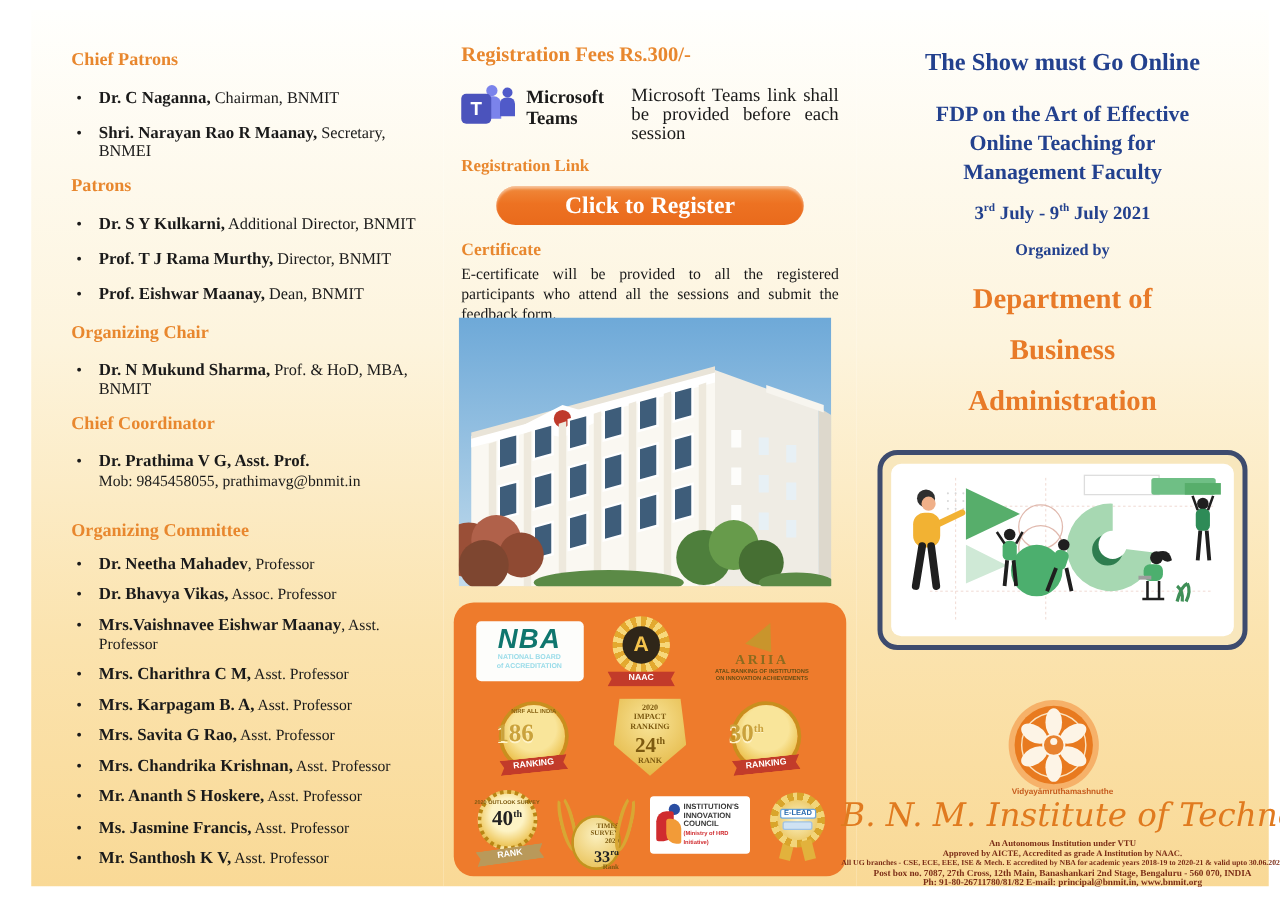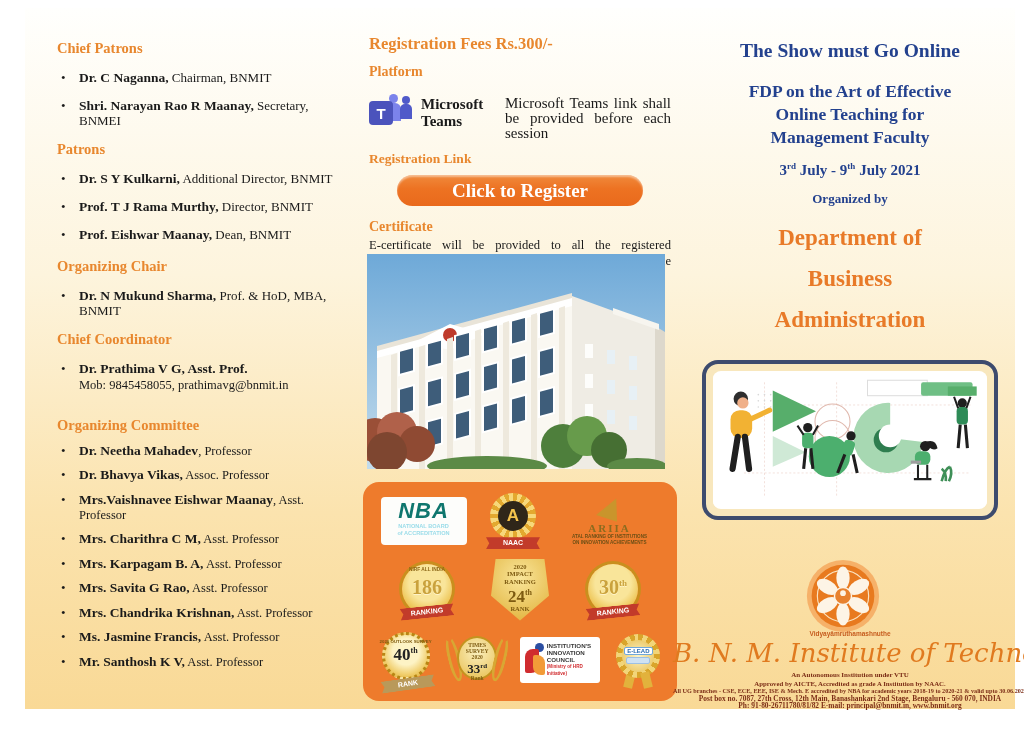--- a/index.html
+++ b/index.html
@@ -64,21 +64,21 @@
              border-bottom:22px solid #c9952c;transform:rotate(18deg);}
   .ariia-name{font-size:11px;font-weight:bold;color:#8c6b1f;letter-spacing:2px;margin-top:3px;
               font-family:"Liberation Serif",serif;}
   .ariia-l{font-size:4.6px;color:#6d4f15;font-weight:bold;line-height:5.4px;}
   
   .gold{position:relative;width:60px;height:60px;}
   .gold-c{position:absolute;left:5px;top:4px;width:50px;height:50px;border-radius:50%;
           background:radial-gradient(circle at 50% 38%,#f9e59a 0 45%,#eec75a 70%,#d9a52b 100%);
           box-shadow:0 0 0 3px #c98f1e;}
   .gold-arc{position:absolute;top:7px;left:0;width:60px;font-size:4.8px;font-weight:bold;color:#8a6414;}
-  .gold-val{position:absolute;top:16px;left:0;width:60px;text-align:center;font-size:20px;font-weight:bold;
+  .gold-val{position:absolute;top:16px;left:0;width:60px;text-align:left;font-size:20px;font-weight:bold;
             color:#caa23c;text-shadow:0 1px 0 #fff3c9;font-family:"Liberation Serif",serif;}
   .gold-val sup{font-size:9px;}
   .gold .ribbon{left:3px;bottom:2px;transform:rotate(-6deg);}
   
   .shield{position:relative;width:58px;height:62px;background:radial-gradient(circle at 50% 30%,#f9e59a,#dfae33);
           clip-path:polygon(8% 0,92% 0,100% 60%,50% 100%,0 60%);padding-top:4px;box-sizing:border-box;
           font-family:"Liberation Serif",serif;}
   .sh-l{font-size:6.5px;font-weight:bold;color:#7d5a10;line-height:7.5px;}
   .sh-v{font-size:17px;font-weight:bold;color:#7d5a10;line-height:16px;}
   .sh-v sup{font-size:8px;}
@@ -91,23 +91,23 @@
   .medal-v{position:absolute;top:15px;left:0;width:58px;text-align:center;font-size:17px;font-weight:bold;color:#222;
            font-family:"Liberation Serif",serif;}
   .medal-v sup{font-size:8px;}
   .medal .ribbon{background:#b9995a;left:4px;bottom:0;transform:rotate(-8deg);color:#fff;}
   
   .laurel{position:relative;width:58px;height:60px;}
   .laurel::before,.laurel::after{content:"";position:absolute;top:6px;width:12px;height:46px;border-radius:50%;
            border:3px solid #d8a733;border-top-color:transparent;box-sizing:border-box;}
   .laurel::before{left:0;transform:rotate(-14deg);}
   .laurel::after{right:0;transform:rotate(14deg);}
-  .laurel-c{position:absolute;left:9px;top:6px;width:40px;height:44px;border-radius:50%;
+  .laurel-c{position:absolute;left:9px;top:22px;width:40px;height:44px;border-radius:50%;
             background:radial-gradient(circle at 50% 35%,#fbf0bf,#e7bd4d);border:2px solid #c3941f;
-            box-sizing:border-box;text-align:center;padding-top:4px;font-family:"Liberation Serif",serif;}
+            box-sizing:border-box;text-align:right;padding-top:4px;font-family:"Liberation Serif",serif;}
   .lau-l{font-size:5.6px;font-weight:bold;color:#7d5a10;line-height:6px;}
   .lau-v{font-size:13px;font-weight:bold;color:#222;line-height:12px;}
   .lau-v sup{font-size:7px;}
   
   .iic{width:80px;height:46px;background:#ffffff;border-radius:3px;display:flex;align-items:center;
        padding:3px;box-sizing:border-box;text-align:left;}
   .iic-fig{position:relative;width:24px;height:38px;flex:0 0 24px;}
   .iic-head{position:absolute;left:12px;top:2px;width:9px;height:9px;border-radius:50%;background:#2b4ea2;}
   .iic-b1{position:absolute;left:2px;top:8px;width:14px;height:24px;border-radius:8px 2px 8px 2px;background:#d02c2f;}
   .iic-b2{position:absolute;left:10px;top:14px;width:12px;height:20px;border-radius:2px 8px 2px 8px;background:#f29b38;}
@@ -176,29 +176,29 @@
         <span class="sub">Mob: 9845458055, prathimavg@bnmit.in</span></div>
 
       <div class="sec-h h-orange" style="margin-top:24px;">Organizing Committee</div>
       <div class="li cm"><b>Dr. Neetha Mahadev</b><span>, Professor</span></div>
       <div class="li cm"><b>Dr. Bhavya Vikas,</b><span> Assoc. Professor</span></div>
       <div class="li cm"><b>Mrs.Vaishnavee Eishwar Maanay</b><span>, Asst. Professor</span></div>
       <div class="li cm"><b>Mrs. Charithra C M,</b><span> Asst. Professor</span></div>
       <div class="li cm"><b>Mrs. Karpagam B. A,</b><span> Asst. Professor</span></div>
       <div class="li cm"><b>Mrs. Savita G Rao,</b><span> Asst. Professor</span></div>
       <div class="li cm"><b>Mrs. Chandrika Krishnan,</b><span> Asst. Professor</span></div>
+      <div class="li cm"><b>Mr. Ananth S Hoskere,</b><span> Asst. Professor</span></div>
       <div class="li cm"><b>Ms. Jasmine Francis,</b><span> Asst. Professor</span></div>
       <div class="li cm"><b>Mr. Santhosh K V,</b><span> Asst. Professor</span></div>
     </div>
   </div>
 
   <div class="panel" id="panel-mid">
     <div class="mp">
       <div class="fees h-orange">Registration Fees Rs.300/-</div>
-      <div class="plat h-orange">Platform</div>
 
       <div class="teams-row">
         <div class="teams-logo">
           <div class="t-p1"></div>
             <div class="t-b1"></div>
           <div class="t-p2"></div>
             <div class="t-b2"></div>
           <div class="t-sq">T</div>
         </div>
         <div class="teams-name">

